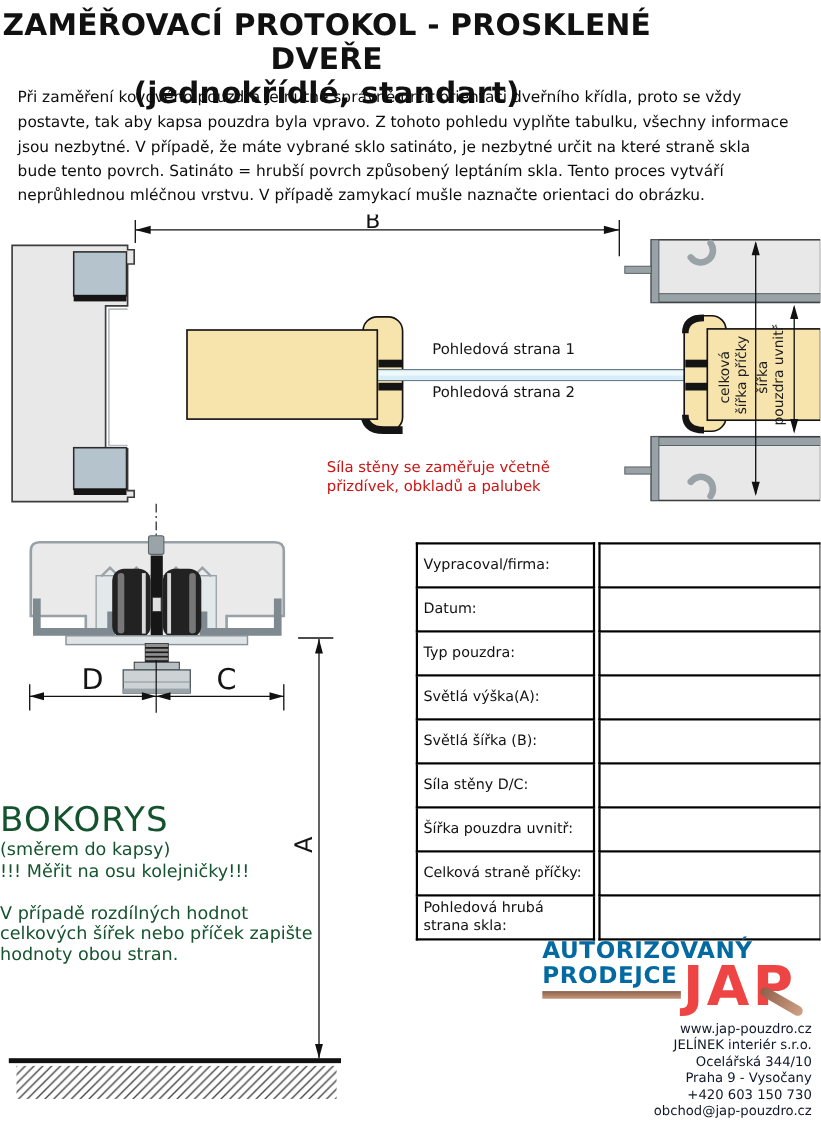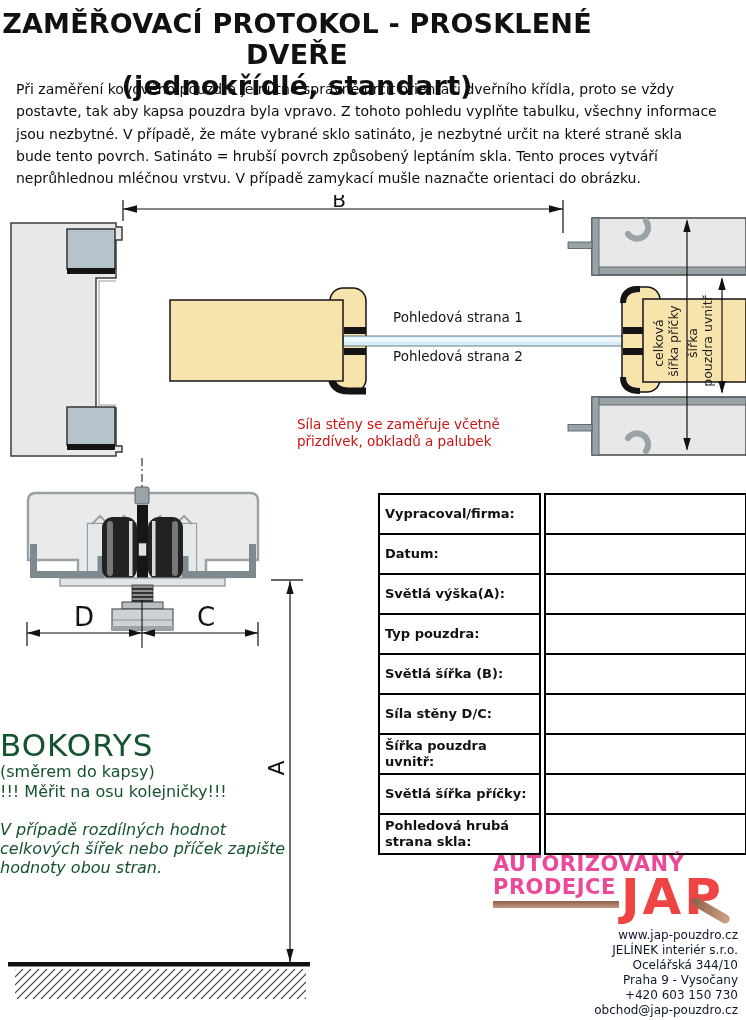--- a/index.html
+++ b/index.html
@@ -16,34 +16,34 @@
   svg text.dimletter{font-size:20px;}
   svg text.dimletter-big{font-size:26px;}
   svg text.sidelabel{font-size:13.5px;}
   svg text.red{fill:#cc1414;font-size:13.5px;}
   svg text.vlabel{font-size:12.5px;fill:#1c1c1c;}
 
   
   .form-table-wrap{position:absolute;top:493px;left:378px;}
   table.form{border-collapse:collapse;table-layout:fixed;width:360px;}
   table.form td{border:2px solid #000;height:36px;vertical-align:middle;}
-  table.form td.lbl{width:152px;font-weight:bold;font-size:13px;line-height:16px;padding:0 2px 0 5px;margin-left:14px;}
+  table.form td.lbl{width:152px;font-weight:normal;font-size:13px;line-height:16px;padding:0 2px 0 5px;margin-left:14px;}
   table.form td.gap{width:3px;border:none;padding:0;}
   table.form td.val{width:197px;}
 
   
   .caption{position:absolute;top:728px;left:0;width:292px;text-align:left;color:#14532d;}
   .caption .h{font-size:31px;line-height:34px;letter-spacing:1px;}
   .caption .s{font-size:16px;line-height:20px;}
-  .caption .n{margin-top:18px;font-size:16px;line-height:19px;white-space:pre-line;font-style:italic;}
+  .caption .n{margin-top:18px;font-size:16px;line-height:19px;white-space:pre-line;}
 
   
   .footer{position:absolute;top:845px;left:440px;width:306px;height:175px;}
   .auth{position:absolute;left:53px;top:8px;font-weight:bold;font-size:21px;line-height:23px;
-        letter-spacing:0.5px;color:#ec4899;}
+        letter-spacing:0.5px;color:#0369a1;}
   .auth-bar{position:absolute;left:53px;top:56px;width:126px;height:7px;
         background:linear-gradient(180deg,#8f5f4a,#c59a80);}
   .jap{position:absolute;left:181px;top:26px;font-size:50px;font-weight:bold;letter-spacing:3px;
        color:#ef4444;line-height:52px;}
   .swoosh{position:absolute;left:249px;top:61px;width:43px;height:9px;border-radius:5px;
        background:linear-gradient(90deg,#8f5f4a,#cfa184);transform:rotate(30deg);}
   .contact{position:absolute;right:8px;top:83px;text-align:right;font-size:12px;line-height:15px;
        color:#0f172a;}
 </style>
 </head>
@@ -230,46 +230,46 @@
         <td class="lbl">Vypracoval/firma:</td>
         <td class="gap"></td>
         <td class="val"></td>
       </tr>
       <tr>
         <td class="lbl">Datum:</td>
         <td class="gap"></td>
         <td class="val"></td>
       </tr>
       <tr>
+        <td class="lbl">Typ pouzdra:</td>
+        <td class="gap"></td>
+        <td class="val"></td>
+      </tr>
+      <tr>
         <td class="lbl">Světlá výška(A):</td>
         <td class="gap"></td>
         <td class="val"></td>
       </tr>
       <tr>
-        <td class="lbl">Typ pouzdra:</td>
-        <td class="gap"></td>
-        <td class="val"></td>
-      </tr>
-      <tr>
         <td class="lbl">Světlá šířka (B):</td>
         <td class="gap"></td>
         <td class="val"></td>
       </tr>
       <tr>
         <td class="lbl">Síla stěny D/C:</td>
         <td class="gap"></td>
         <td class="val"></td>
       </tr>
       <tr>
         <td class="lbl">Šířka pouzdra uvnitř:</td>
         <td class="gap"></td>
         <td class="val"></td>
       </tr>
       <tr>
-        <td class="lbl">Světlá šířka příčky:</td>
+        <td class="lbl">Celková straně příčky:</td>
         <td class="gap"></td>
         <td class="val"></td>
       </tr>
       <tr>
         <td class="lbl">Pohledová hrubá strana skla:</td>
         <td class="gap"></td>
         <td class="val"></td>
       </tr>
     </tbody>
       </table>

